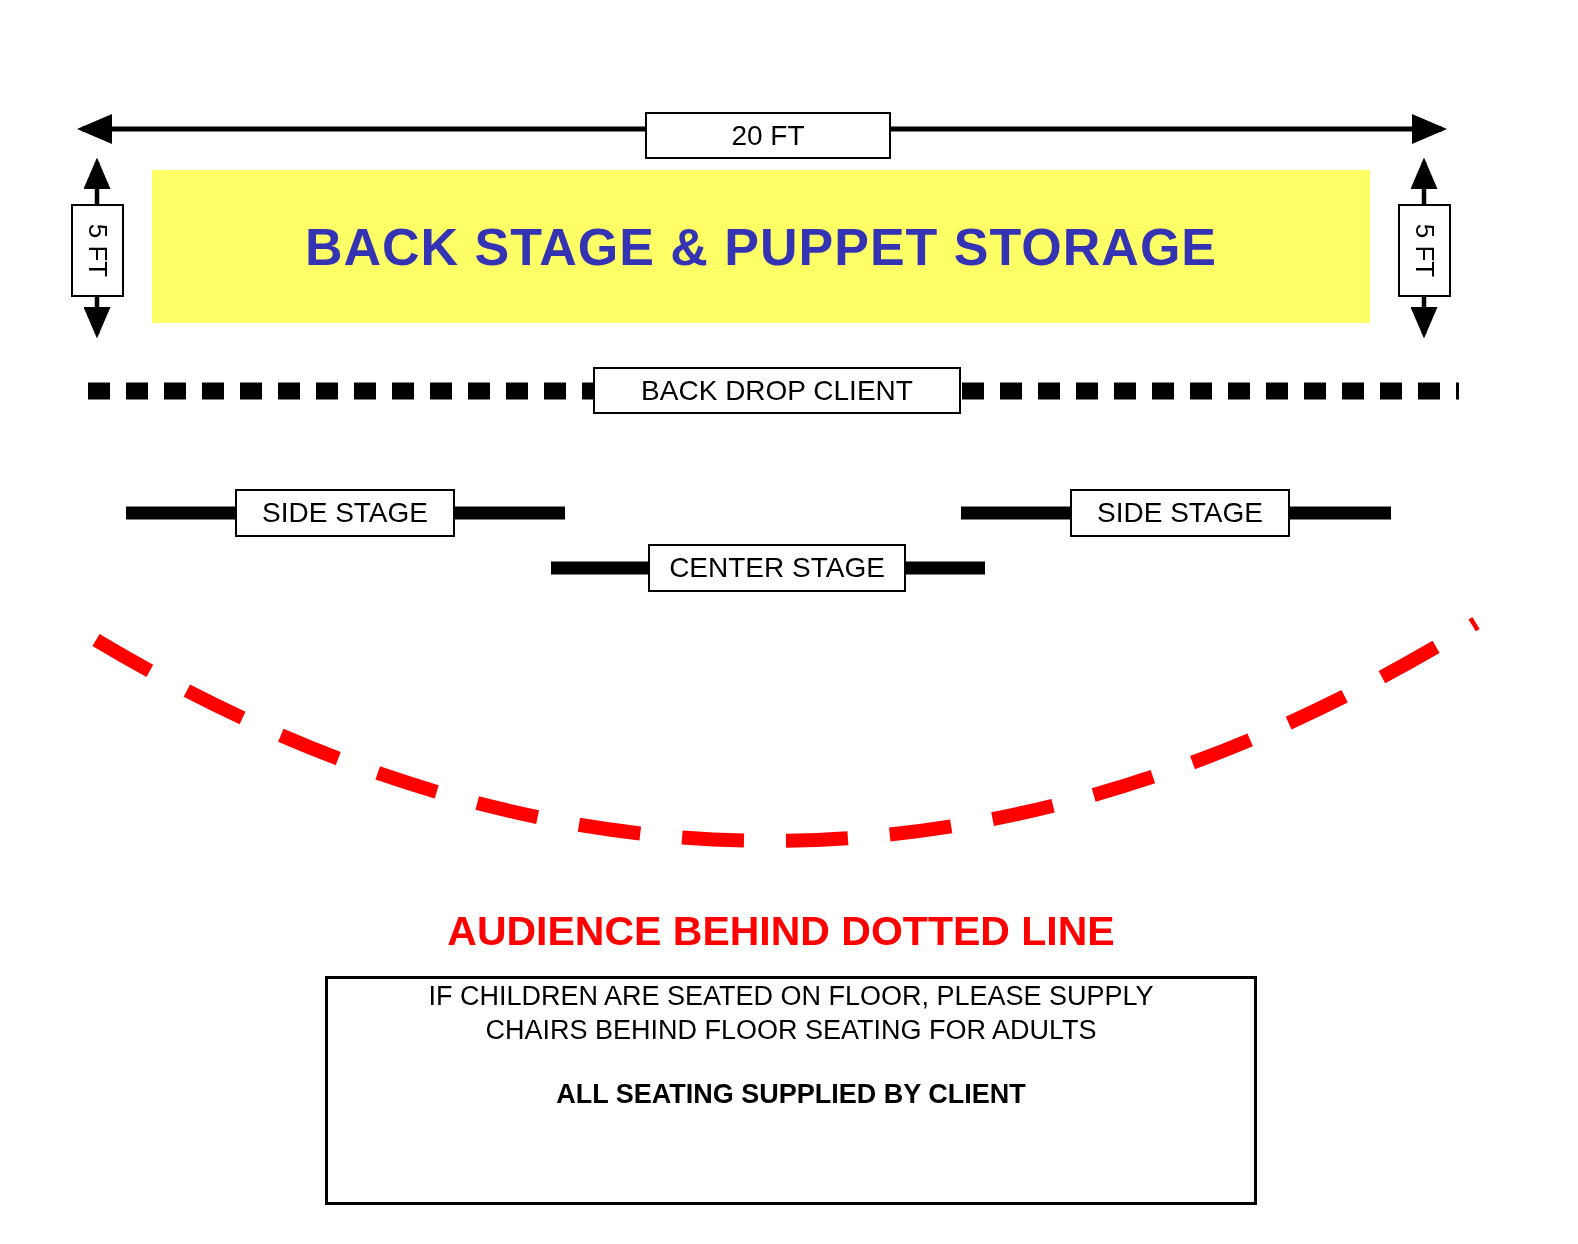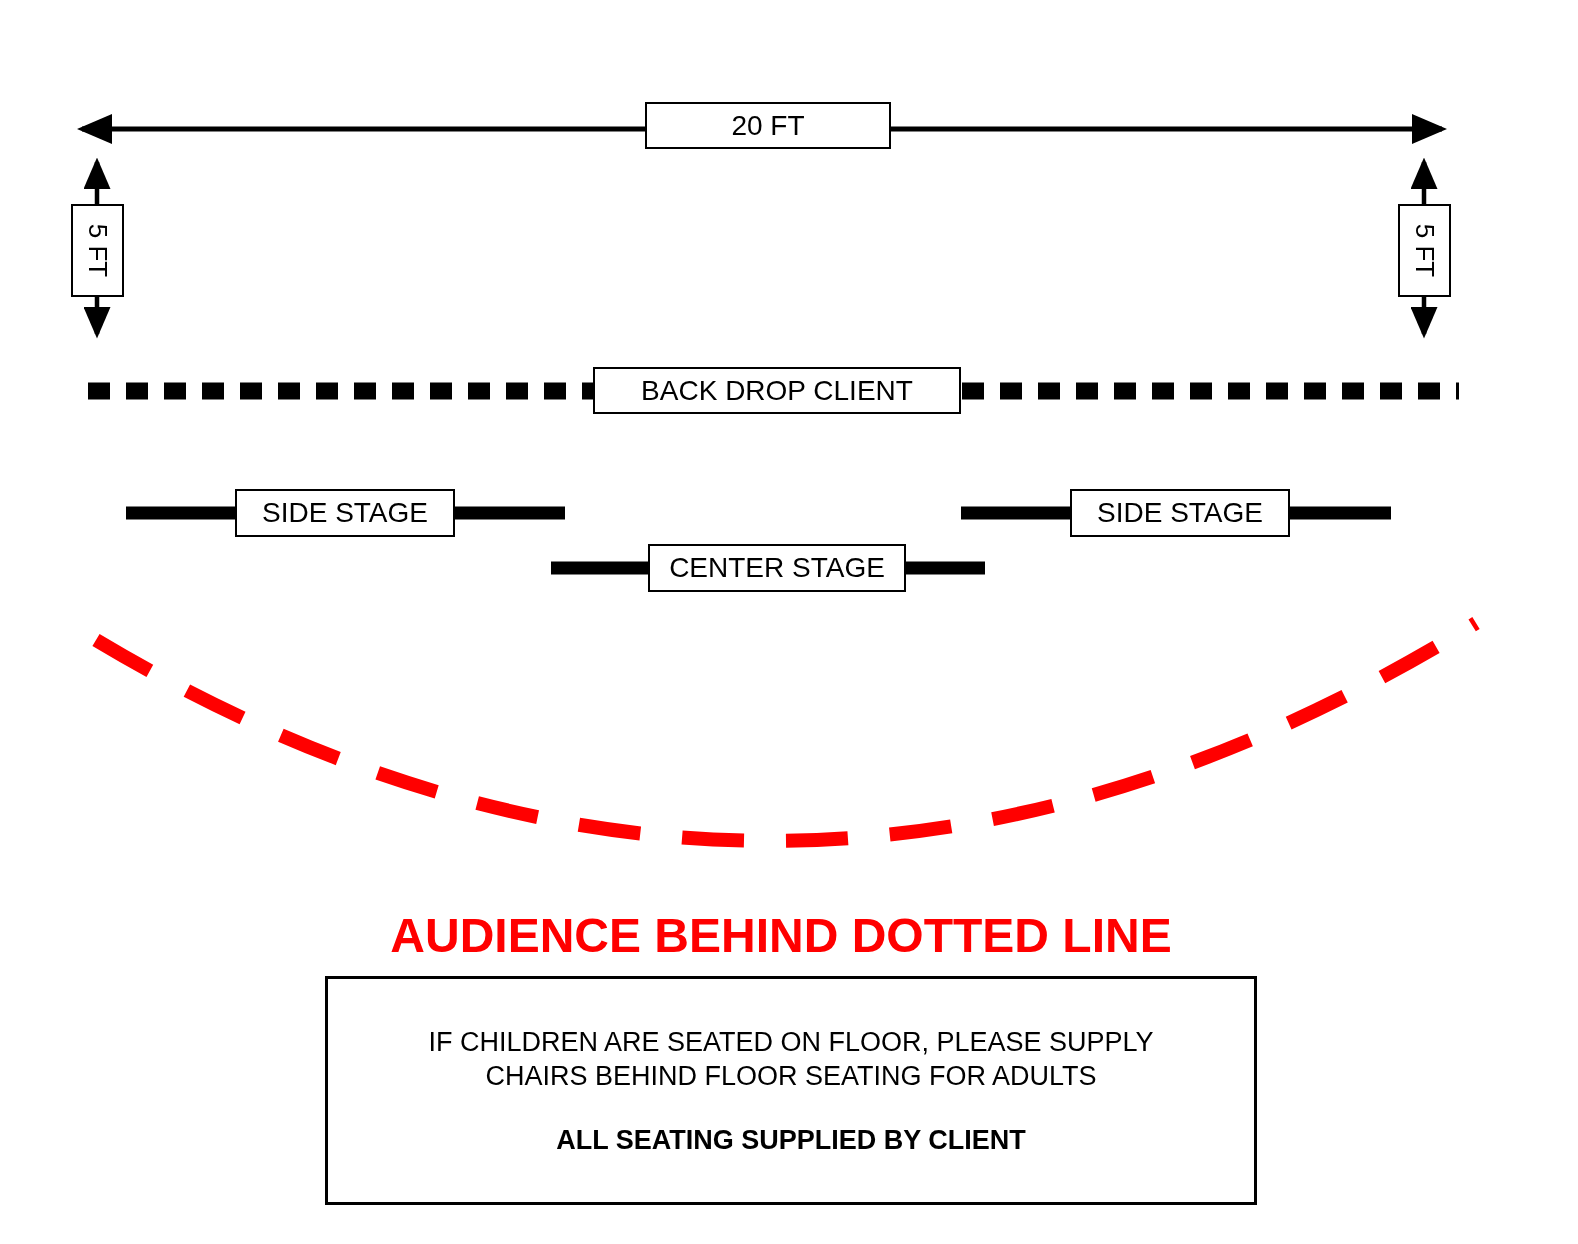--- a/index.html
+++ b/index.html
@@ -66,36 +66,35 @@
     letter-spacing: 1px;
     white-space: nowrap;
   }
   #audience-headline {
     position: absolute;
     left: 0;
     top: 908px;
     width: 1562px;
     text-align: center;
     color: #FF0000;
-    font-size: 48px;
+    font-size: 41px;
     font-weight: bold;
     white-space: nowrap;
   }
   #seating-note {
     position: absolute;
     left: 325px;
     top: 976px;
     width: 932px;
     height: 229px;
     border: 3px solid #000000;
     box-sizing: border-box;
     display: flex;
     flex-direction: column;
     align-items: center;
-    justify-content: center;
     text-align: center;
     font-size: 27px;
     line-height: 34px;
     color: #000000;
   }
   #seating-note .note-gap {
     height: 30px;
   }
   #seating-note .bold-line {
     font-weight: bold;
@@ -123,22 +122,25 @@
 
     <line x1="126" y1="513" x2="565" y2="513" stroke="#000000" stroke-width="13"></line>
 
     <line x1="961" y1="513" x2="1391" y2="513" stroke="#000000" stroke-width="13"></line>
 
     <line x1="551" y1="568" x2="985" y2="568" stroke="#000000" stroke-width="13"></line>
 
     <path d="M 96 640 Q 782 1050 1476 623" fill="none" stroke="#FF0000" stroke-width="14" stroke-dasharray="62 42"></path>
   </svg>
 
+  <div id="backstage-area">
+    <span class="backstage-label">BACK STAGE &amp; PUPPET STORAGE</span>
+  </div>
 
-  <div class="label-box" style="left:645px; top:102px; width:246px; height:47px;">
+  <div class="label-box" style="left:645px; top:112px; width:246px; height:47px;">
     <span>20 FT</span>
   </div>
 
   <div class="vbox" style="left:71px; top:204px; width:53px; height:93px;">
     <span class="vtext">5 FT</span>
   </div>
 
   <div class="vbox" style="left:1398px; top:204px; width:53px; height:93px;">
     <span class="vtext">5 FT</span>
   </div>

